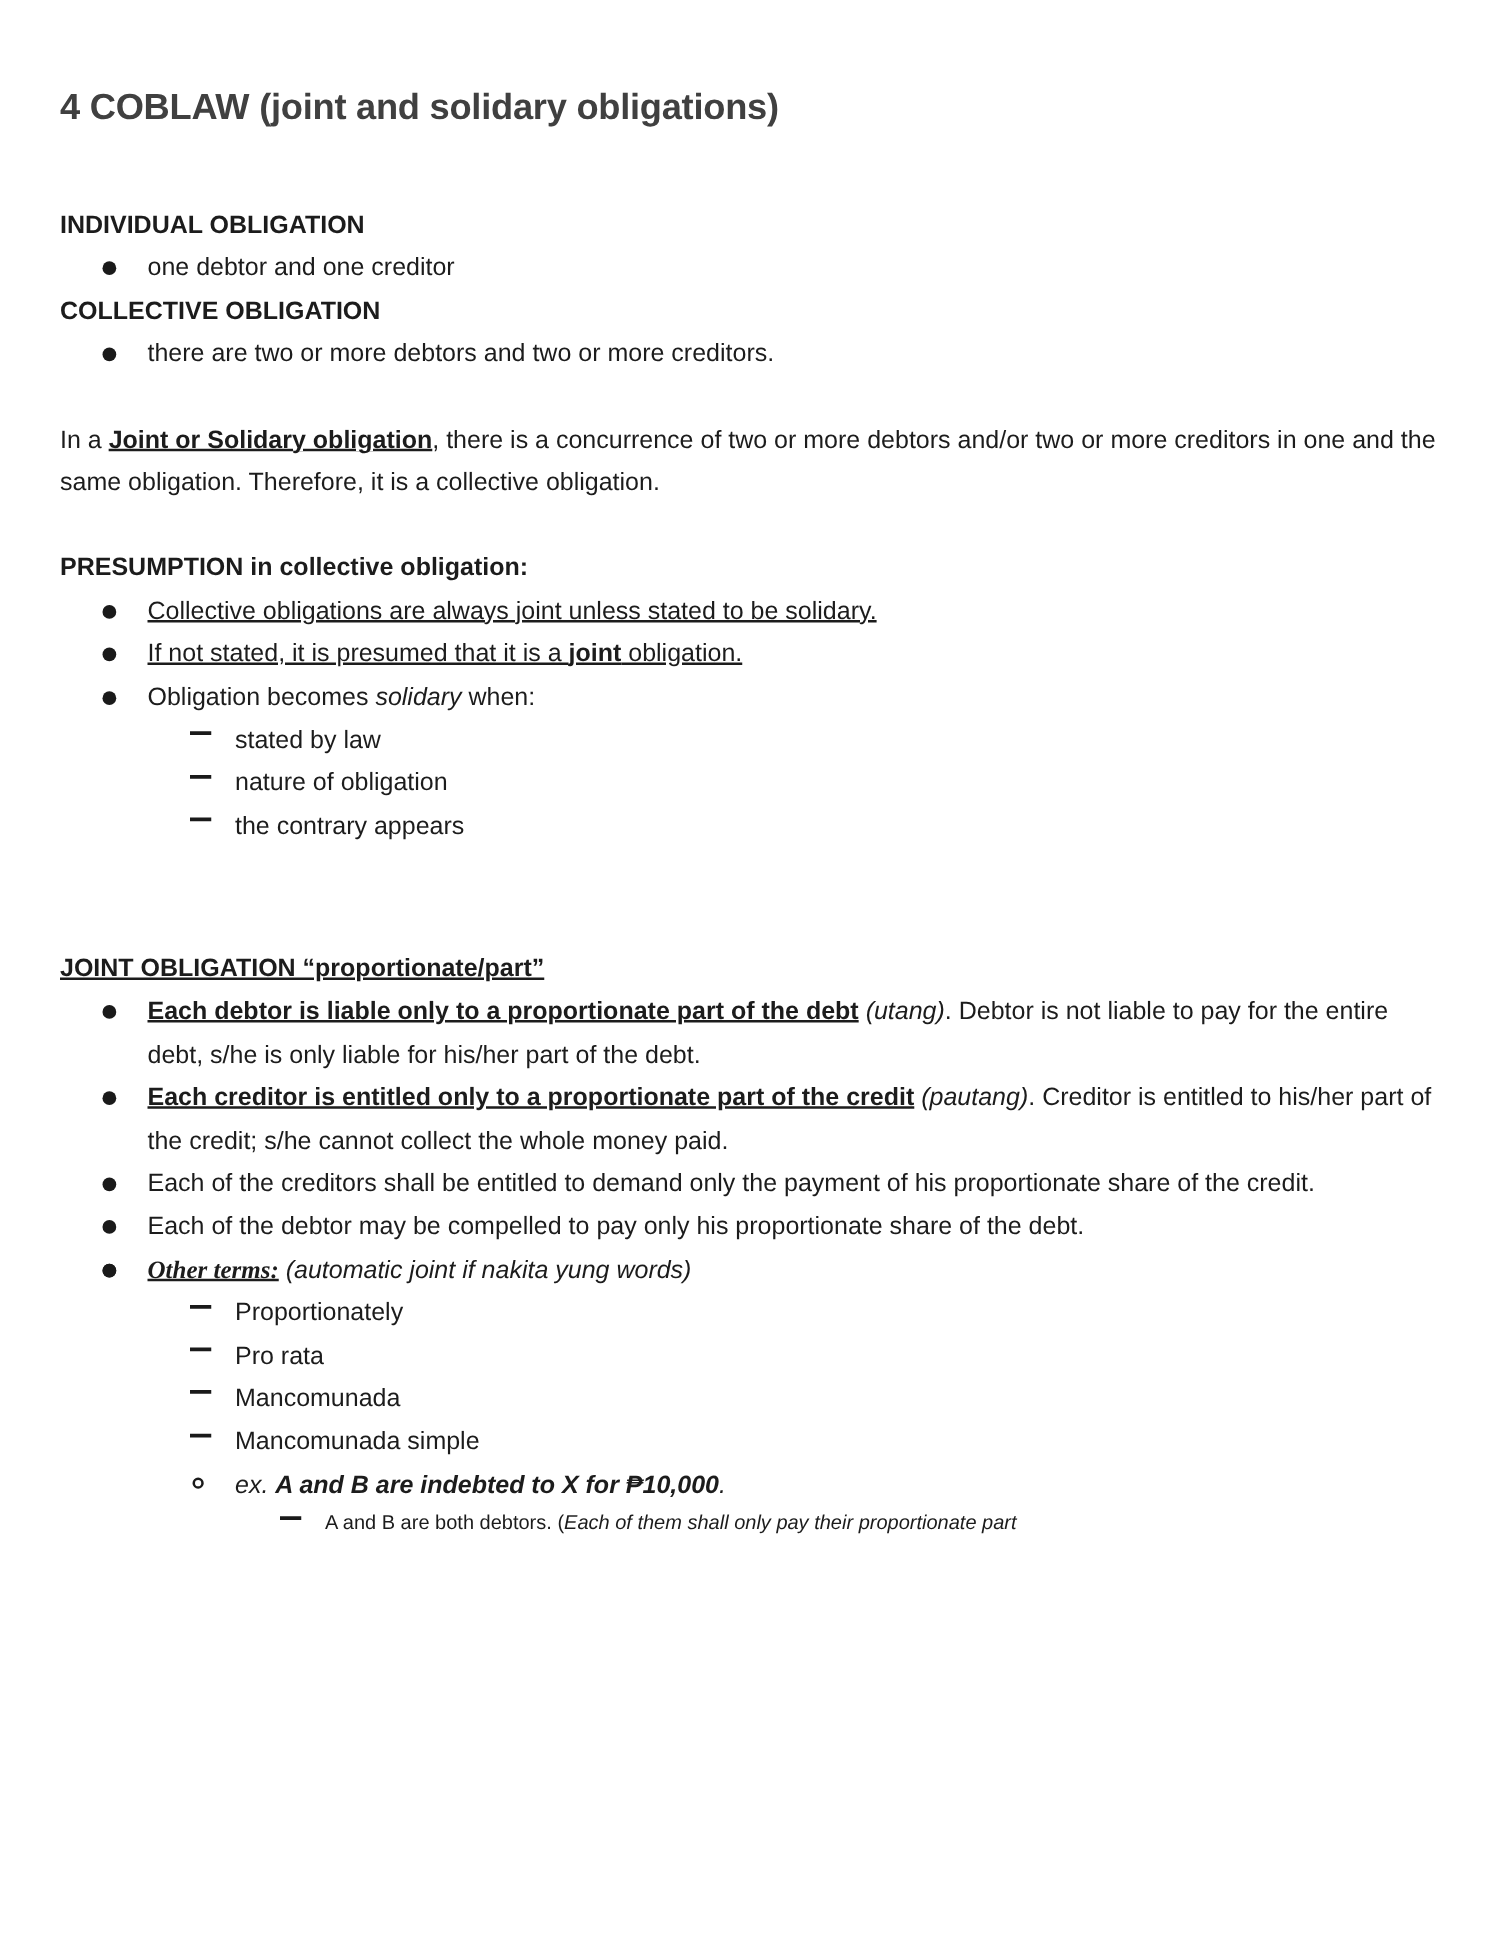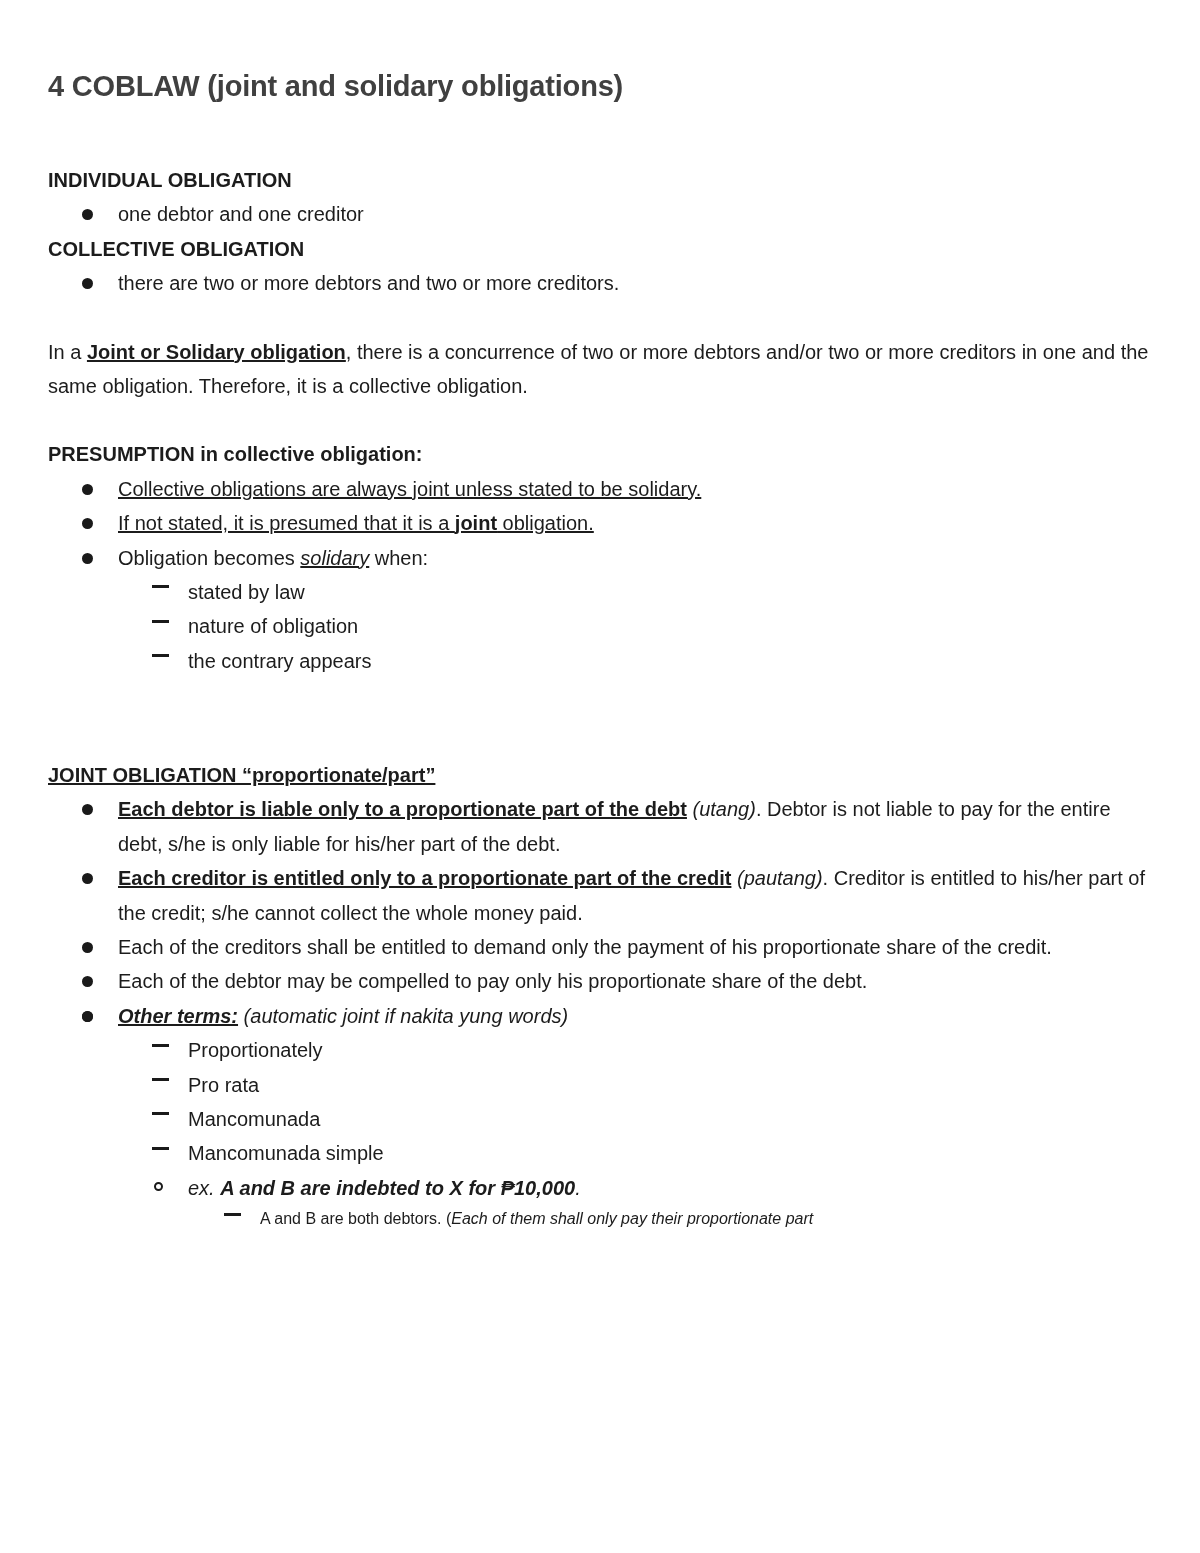--- a/index.html
+++ b/index.html
@@ -108,22 +108,22 @@
     left: 0;
     top: 0.52em;
     width: 17px;
     height: 3px;
     background: #1a1a1a;
   }
   .u { text-decoration: underline; }
   .i { font-style: italic; }
   .bi { font-weight: bold; font-style: italic; }
   .bu { font-weight: bold; text-decoration: underline; }
-  .iu { font-style: italic; text-decoration: underline; }
-  .biu { font-weight: bold; font-style: italic; text-decoration: underline; }
+  .iu { font-style: italic; }
+  .biu { font-weight: bold; font-style: italic; text-decoration: underline; font-family: Liberation Serif, serif; }
 </style>
 </head>
 <body>
 
 <div class="page">
 
   <h1 class="doc-title">4 COBLAW (joint and solidary obligations)</h1>
 
   <div class="blk">
     <p class="head">INDIVIDUAL OBLIGATION</p>

